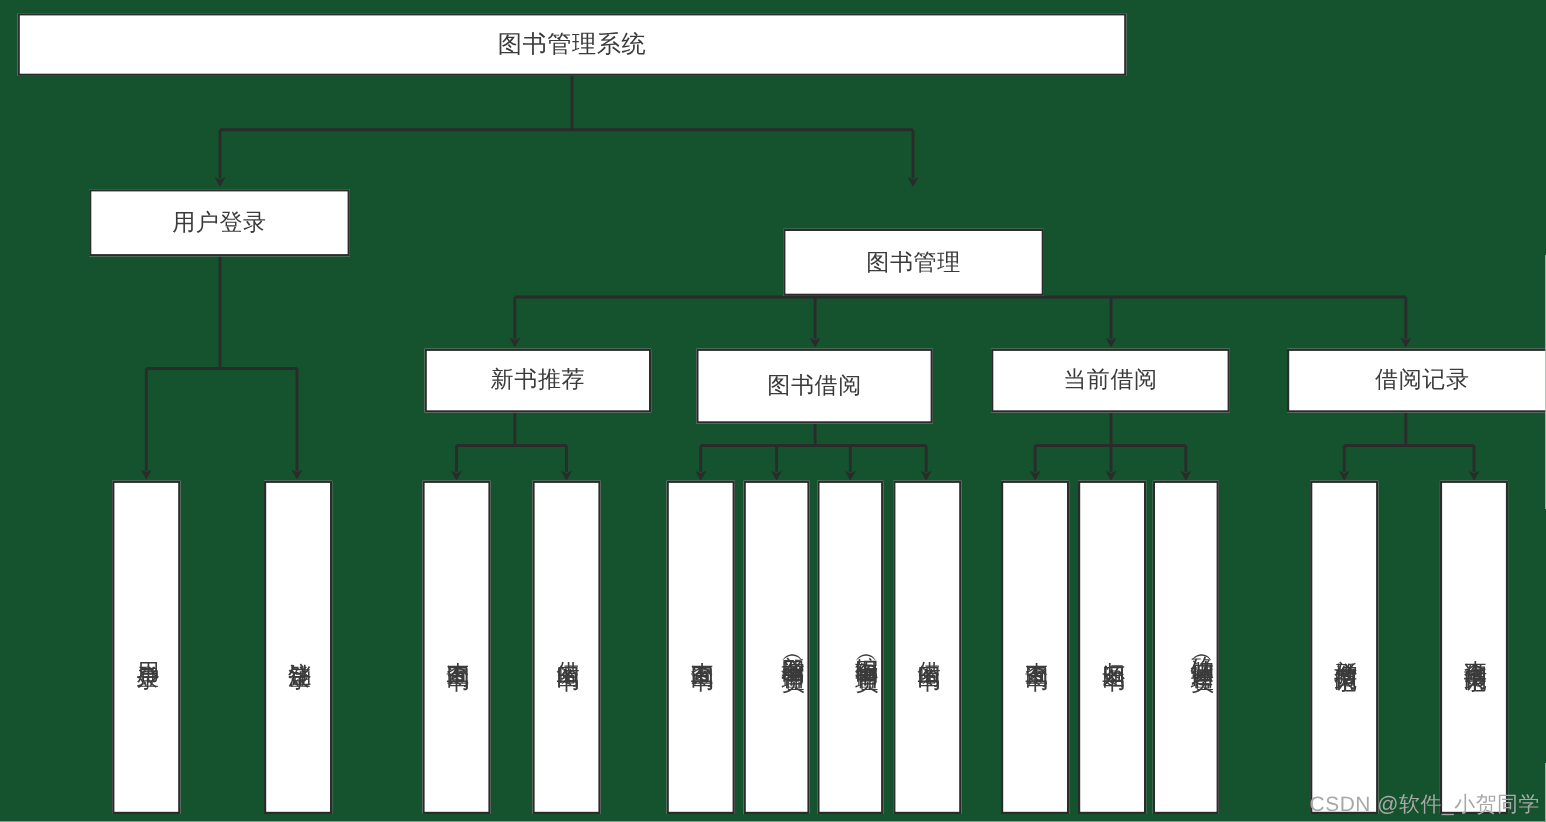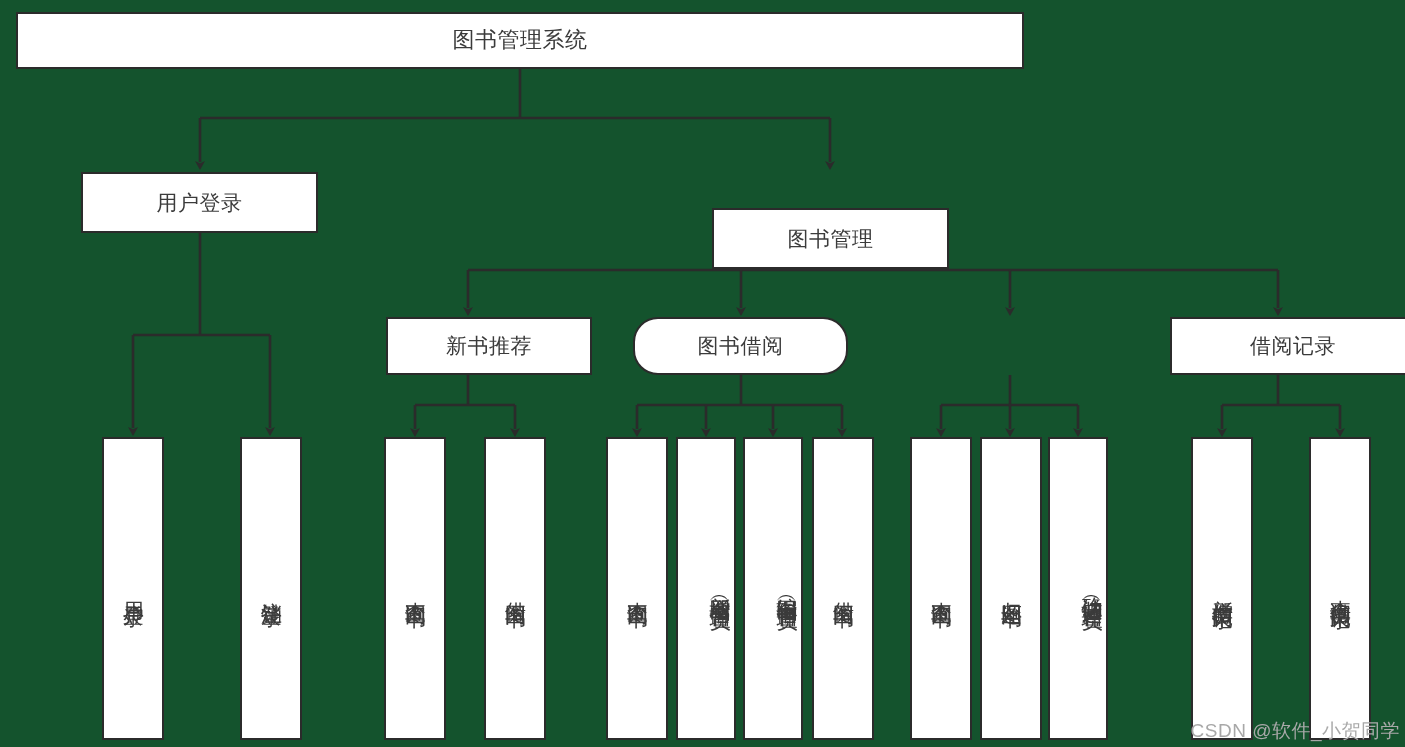--- a/index.html
+++ b/index.html
@@ -119,21 +119,22 @@
       <path d="M1340,405 L1340,429" marker-end="url(#arrow)"></path>
     </g>
   </svg>
 
   <div class="node h root" style="left:16px; top:12px; width:1008px; height:57px;">图书管理系统</div>
 
   <div class="node h" style="left:81px; top:172px; width:237px; height:61px;">用户登录</div>
   <div class="node h" style="left:712px; top:172px; width:237px; height:61px;margin-top:36px;">图书管理</div>
 
   <div class="node h" style="left:362px; top:317px; width:206px; height:58px;margin-left:24px;">新书推荐</div>
-  <div class="node h" style="left:633px; top:317px; width:215px; height:58px;border-radius:25px;">图书借阅</div>
+  <div class="node h" style="left:633px; top:317px; width:215px; height:68px;">图书借阅</div>
+  <div class="node h" style="left:901px; top:317px; width:217px; height:58px;">当前借阅</div>
   <div class="node h" style="left:1170px; top:317px; width:246px; height:58px;">借阅记录</div>
 
   <div class="node v" style="left:102px; top:437px; width:62px; height:303px;">用户登录</div>
   <div class="node v" style="left:240px; top:437px; width:62px; height:303px;">注销登录</div>
 
   <div class="node v" style="left:384px; top:437px; width:62px; height:303px;">查询图书</div>
   <div class="node v" style="left:484px; top:437px; width:62px; height:303px;">借阅图书</div>
 
   <div class="node v" style="left:606px; top:437px; width:62px; height:303px;">查询图书</div>
   <div class="node v top" style="left:676px; top:437px; width:60px; height:303px;">新增图书（管理员）</div>

